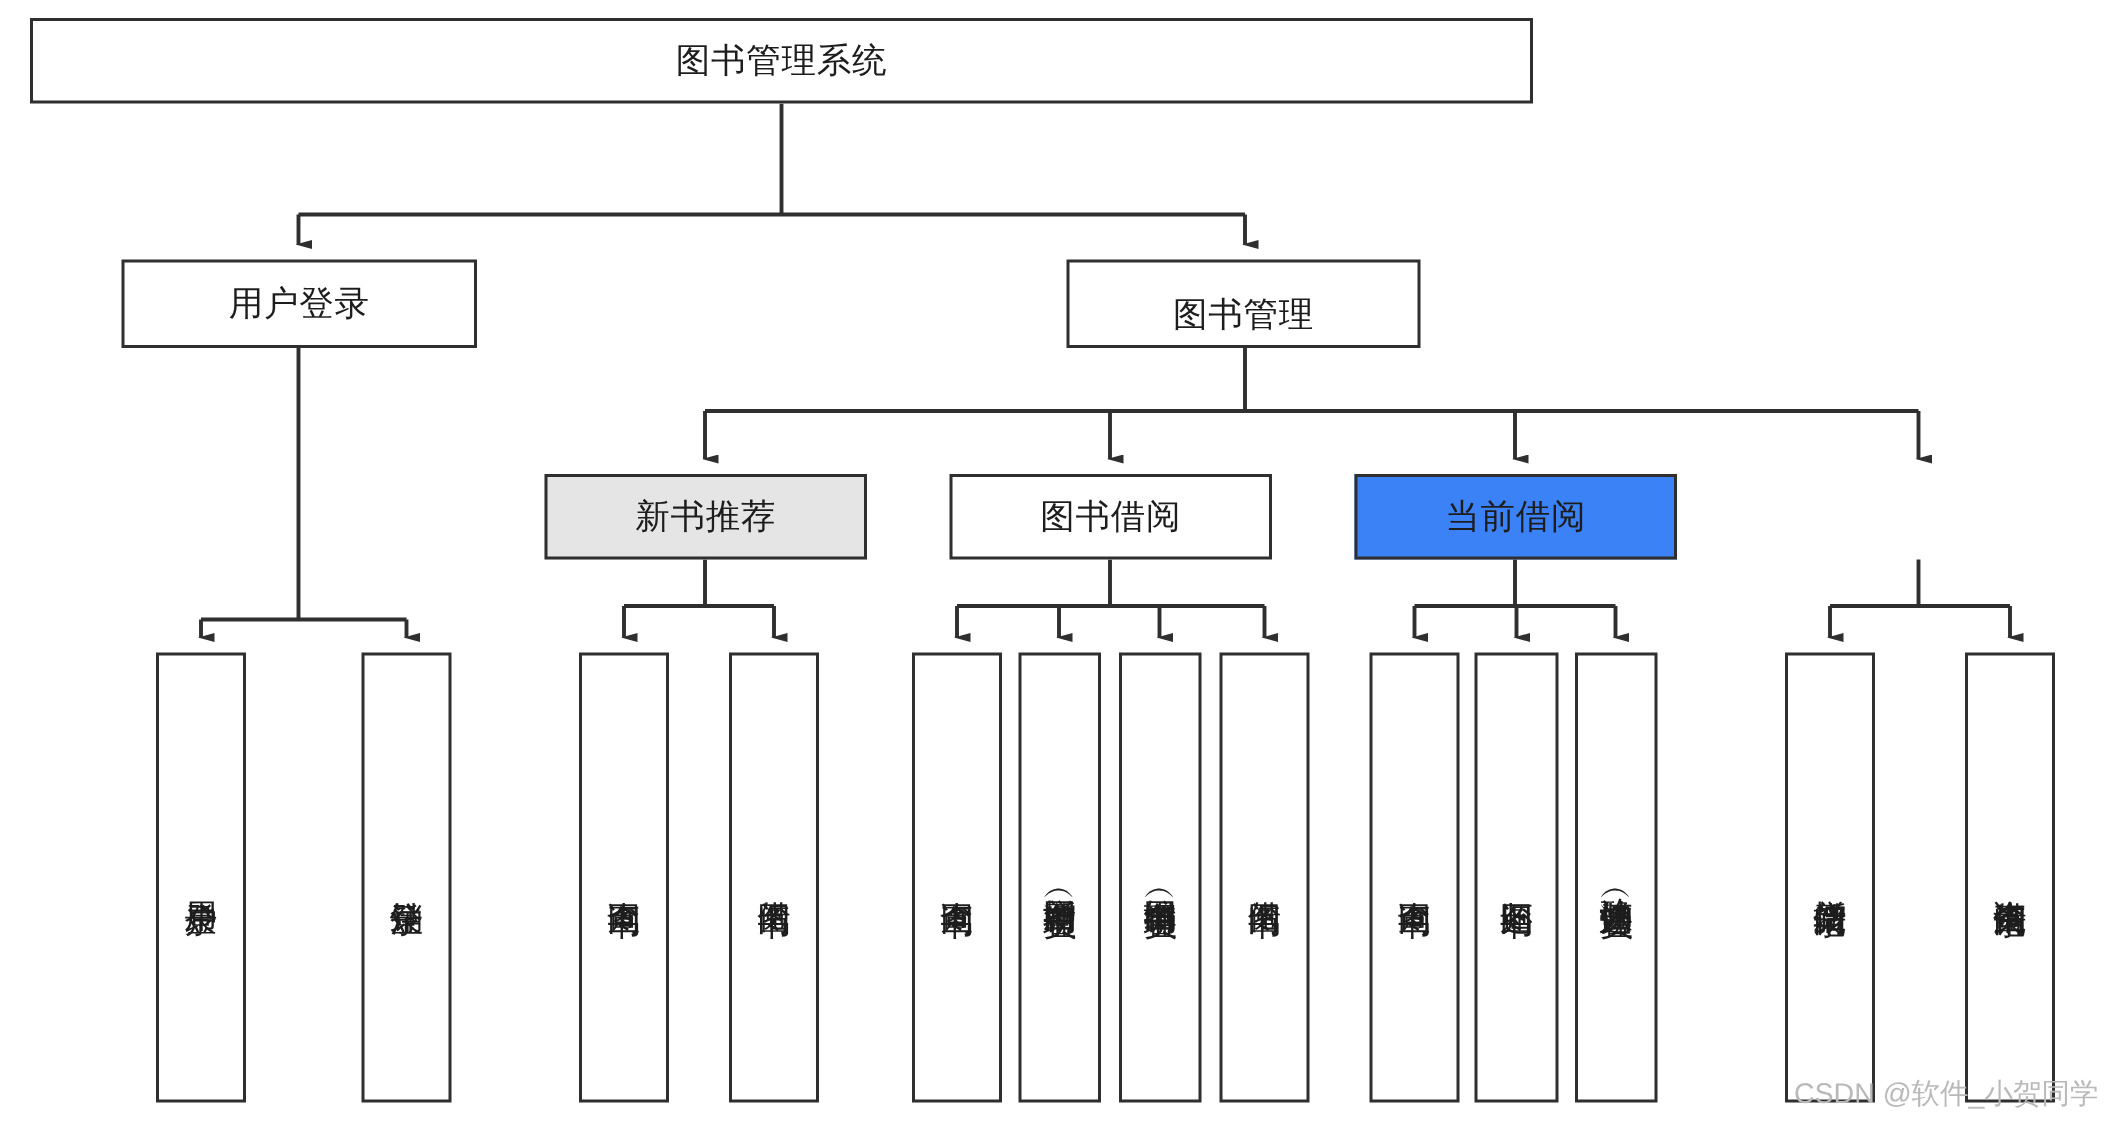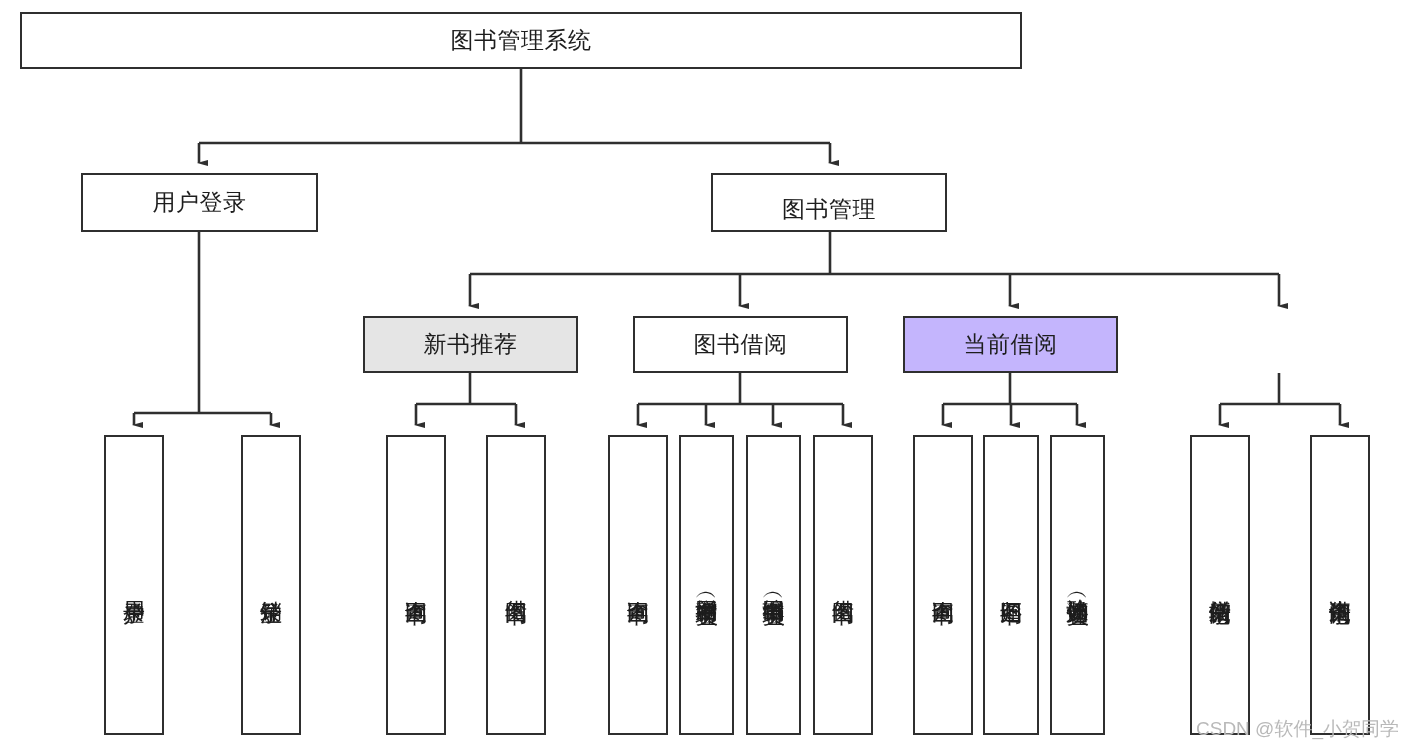--- a/index.html
+++ b/index.html
@@ -143,21 +143,21 @@
   <div class="node-box horiz" style="left: 711px; top: 173px; width: 236px; height: 59px; border-color: rgb(47, 47, 47); background: rgb(255, 255, 255);">
     <span class="node-label" style="color: rgb(29, 29, 29); margin-top: 13px;">图书管理</span>
   </div>
 
   <div class="node-box horiz" style="left: 363px; top: 316px; width: 215px; height: 57px; border-color: rgb(47, 47, 47); background: #e5e5e5;">
     <span class="node-label" style="color: rgb(29, 29, 29);">新书推荐</span>
   </div>
   <div class="node-box horiz" style="left: 633px; top: 316px; width: 215px; height: 57px; border-color: rgb(47, 47, 47); background: rgb(255, 255, 255);">
     <span class="node-label" style="color: rgb(29, 29, 29);">图书借阅</span>
   </div>
-  <div class="node-box horiz" style="left: 903px; top: 316px; width: 215px; height: 57px; border-color: rgb(47, 47, 47); background: #c4b5fd;">
+  <div class="node-box horiz" style="left: 903px; top: 316px; width: 215px; height: 57px; border-color: rgb(47, 47, 47); background: #3b82f6;">
     <span class="node-label" style="color: rgb(29, 29, 29);">当前借阅</span>
   </div>
 
   <div class="node-box vert" style="left: 104px; top: 435px; width: 60px; height: 300px; border-color: rgb(47, 47, 47); background: rgb(255, 255, 255);">
     <span class="node-label" style="color: rgb(29, 29, 29);">用户登录</span>
   </div>
   <div class="node-box vert" style="left: 241px; top: 435px; width: 60px; height: 300px; border-color: rgb(47, 47, 47); background: rgb(255, 255, 255);">
     <span class="node-label" style="color: rgb(29, 29, 29);">注销登录</span>
   </div>
   <div class="node-box vert" style="left: 386px; top: 435px; width: 60px; height: 300px; border-color: rgb(47, 47, 47); background: rgb(255, 255, 255);">

